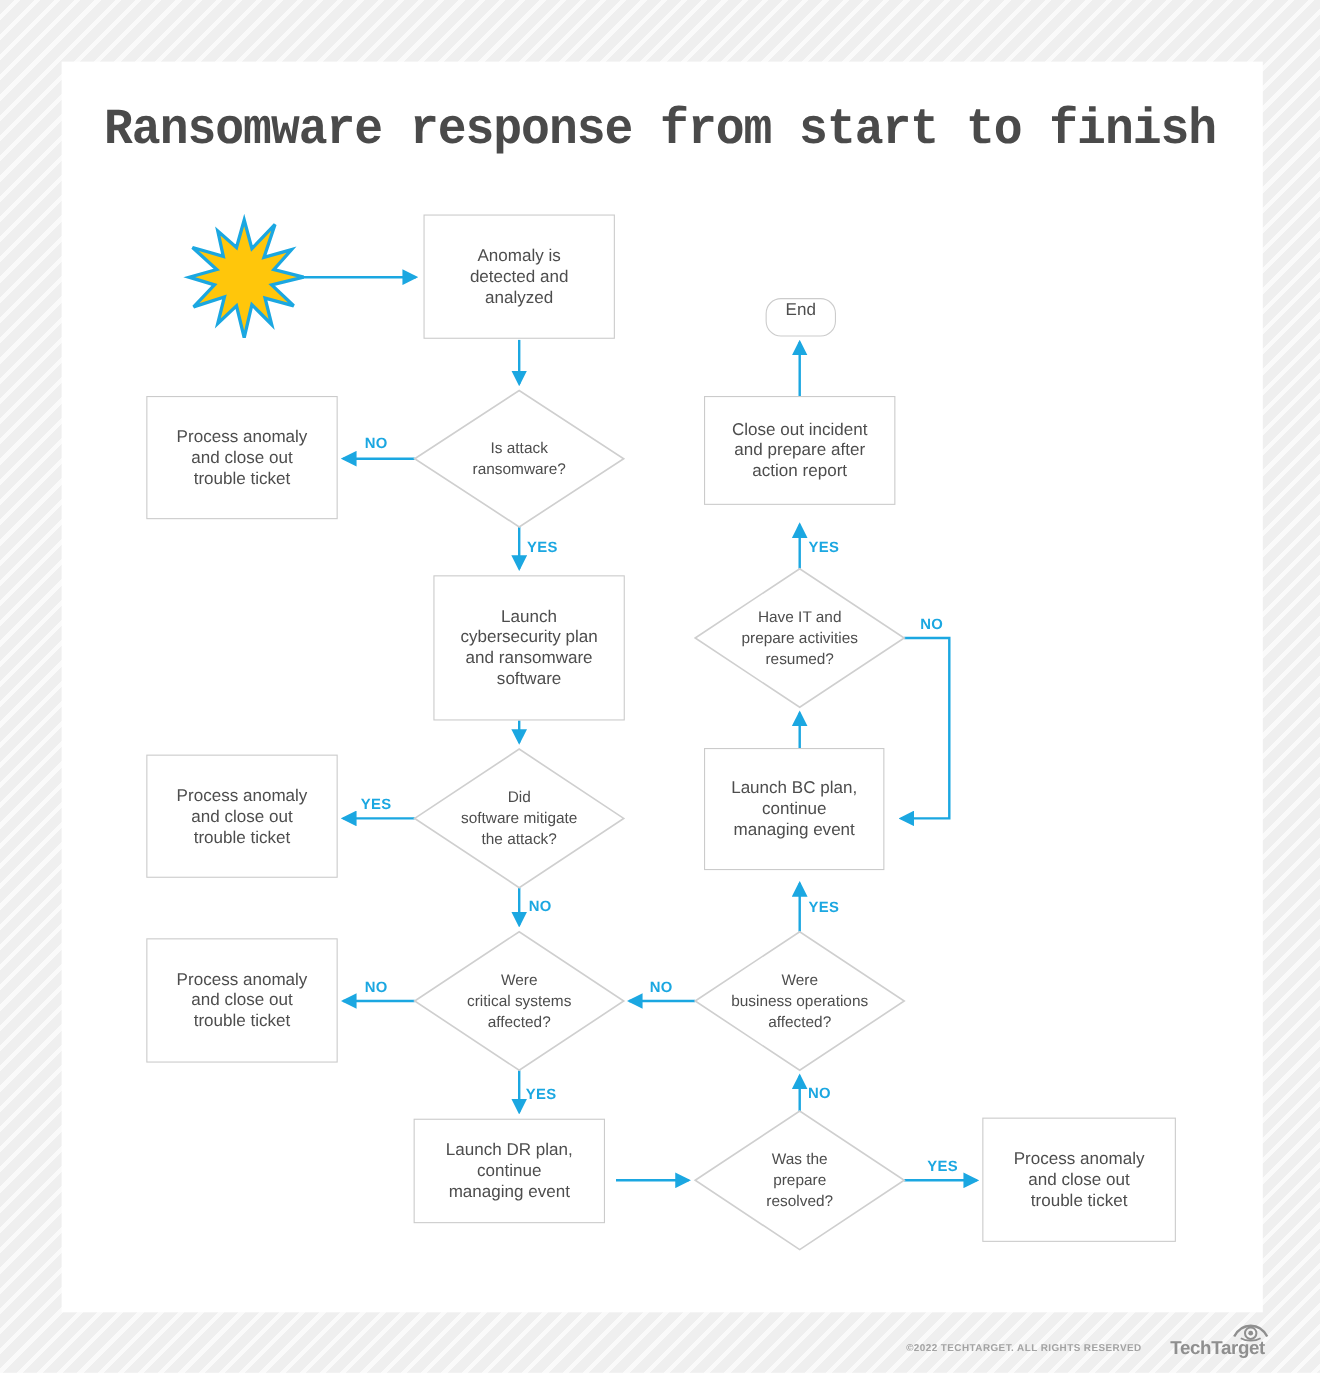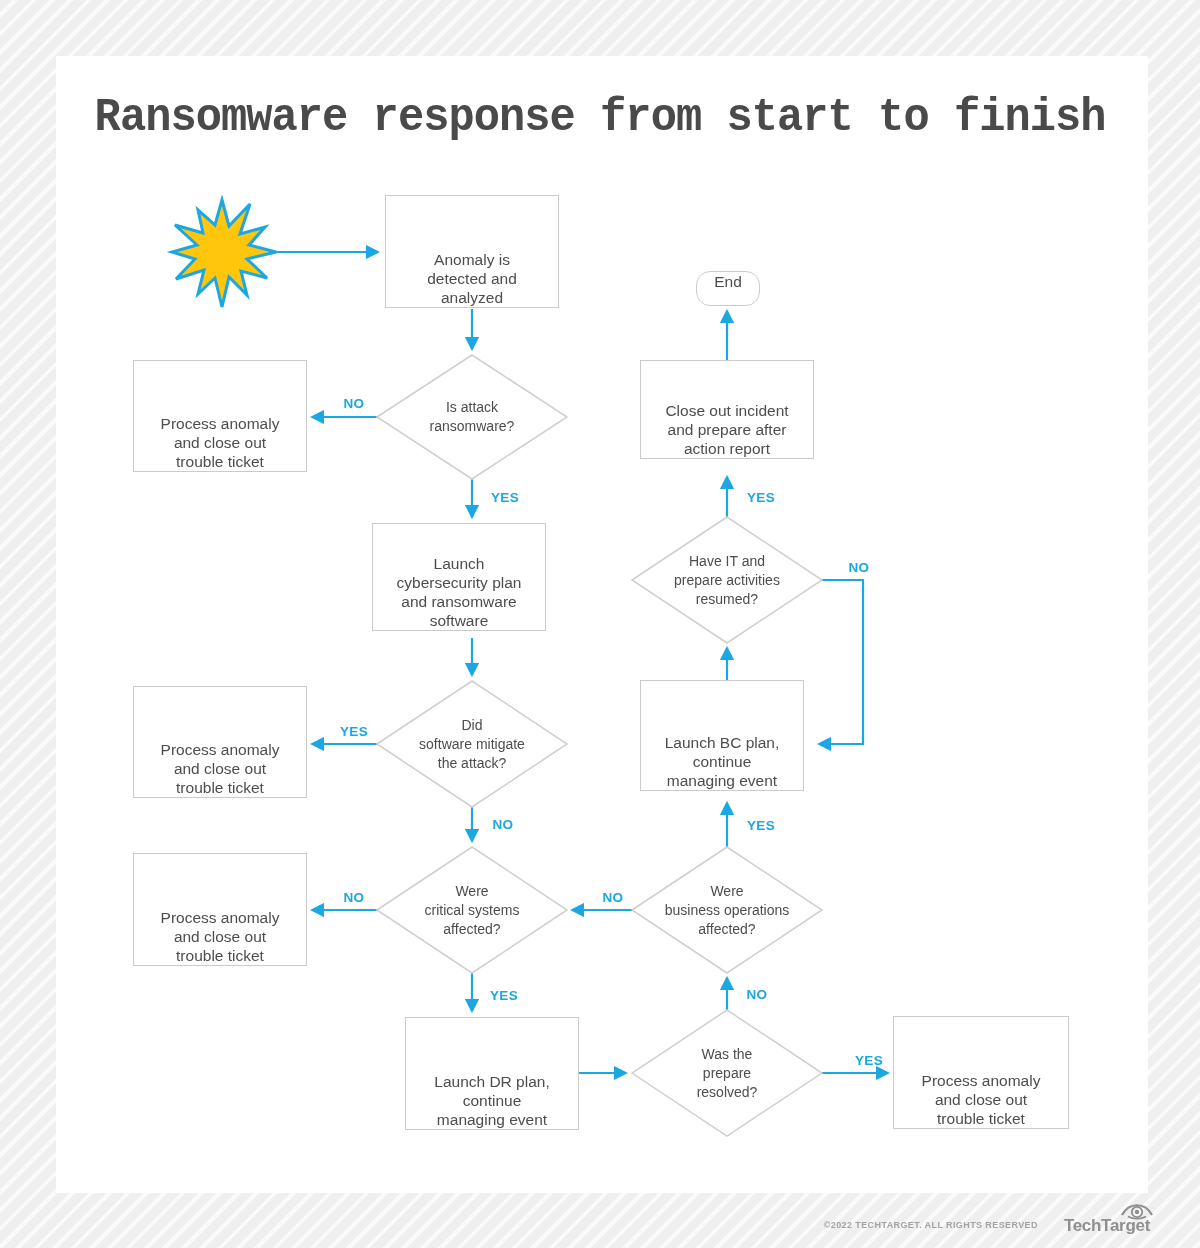--- a/index.html
+++ b/index.html
@@ -13,39 +13,39 @@
     background:#ffffff;
   }
   .title{
     position:absolute; left:0; top:92px; width:1200px; text-align:center;
     font-size:46px; font-weight:bold; color:#4a4a4a; letter-spacing:-1px;font-family:Liberation Mono, monospace;
   }
   .title > span{display:inline-block; transform:scaleX(0.95); transform-origin:center;}
   .flow-svg{position:absolute; left:0; top:0; width:1200px; height:1248px;}
   .box{
     position:absolute; background:#fff; border:1.5px solid #cbcbcb;
-    display:flex; align-items:flex-end; justify-content:center;
+    display:flex; align-items:center; justify-content:center;
     box-sizing:border-box;
   }
   .node-label{
     white-space:pre-line; text-align:center; color:#4d4d4d;
     font-size:15.5px; line-height:19px;
   }
   .dlabel{
     position:absolute; transform:translate(-50%,-50%); text-align:center;
     white-space:pre-line; color:#4d4d4d; font-size:14px; line-height:19px;
   }
   .endnode{
     position:absolute; left:696px; top:271px; width:64px; height:35px;
     border:1.5px solid #ccc; border-radius:14px; background:#fff;
     display:flex; align-items:flex-start; justify-content:center; box-sizing:border-box;
   }
   .tag{
     position:absolute; transform:translate(-50%,-50%);
-    color:#1ba7e1; font-weight:bold; font-size:13.5px; letter-spacing:0.3px;margin-left:12px;
+    color:#1ba7e1; font-weight:bold; font-size:13.5px; letter-spacing:0.3px;
   }
   .footer{
     position:absolute; right:50px; bottom:12px;
     display:flex; align-items:flex-end; gap:26px;
   }
   .copyright{
     font-size:9px; font-weight:bold; color:#a3a3a3; letter-spacing:0.4px;
     padding-bottom:6px; white-space:nowrap;
   }
   .logo{position:relative; padding-top:13px;}
@@ -105,37 +105,37 @@
   <div class="box" style="left:385px;top:195px;width:174px;height:113px">
     <span class="node-label">Anomaly is
 detected and
 analyzed</span>
   </div>
   <div class="box" style="left:133px;top:360px;width:174px;height:112px">
     <span class="node-label">Process anomaly
 and close out
 trouble ticket</span>
   </div>
-  <div class="box" style="left:372px;top:523px;width:174px;height:108px">
+  <div class="box" style="left:394px;top:523px;width:174px;height:132px">
     <span class="node-label">Launch
 cybersecurity plan
 and ransomware
 software</span>
   </div>
   <div class="box" style="left:133px;top:686px;width:174px;height:112px">
     <span class="node-label">Process anomaly
 and close out
 trouble ticket</span>
   </div>
   <div class="box" style="left:133px;top:853px;width:174px;height:113px">
     <span class="node-label">Process anomaly
 and close out
 trouble ticket</span>
   </div>
-  <div class="box" style="left:405px;top:1017px;width:174px;height:113px">
+  <div class="box" style="left:376px;top:1017px;width:174px;height:95px">
     <span class="node-label">Launch DR plan,
 continue
 managing event</span>
   </div>
   <div class="box" style="left:893px;top:1016px;width:176px;height:113px">
     <span class="node-label">Process anomaly
 and close out
 trouble ticket</span>
   </div>
   <div class="box" style="left:640px;top:680px;width:164px;height:111px">

